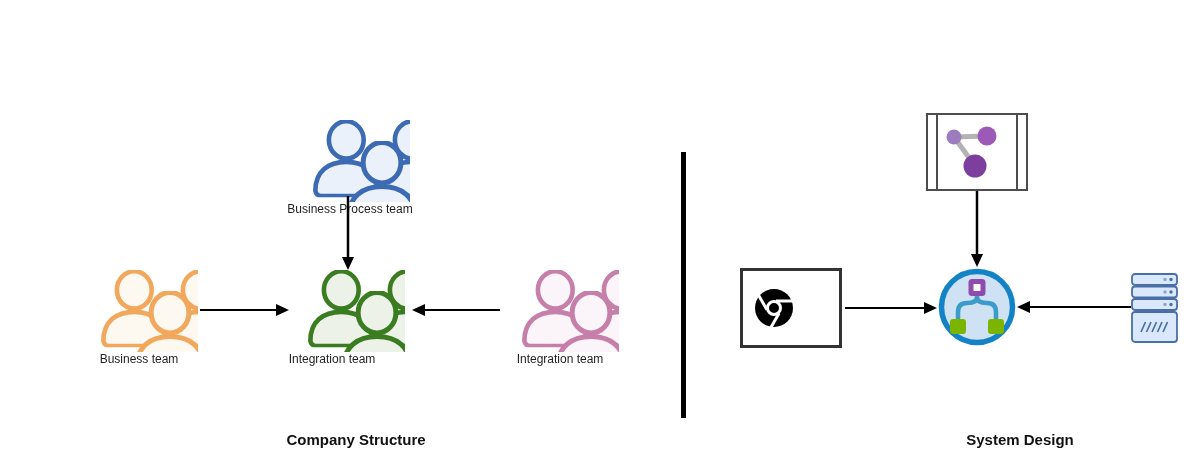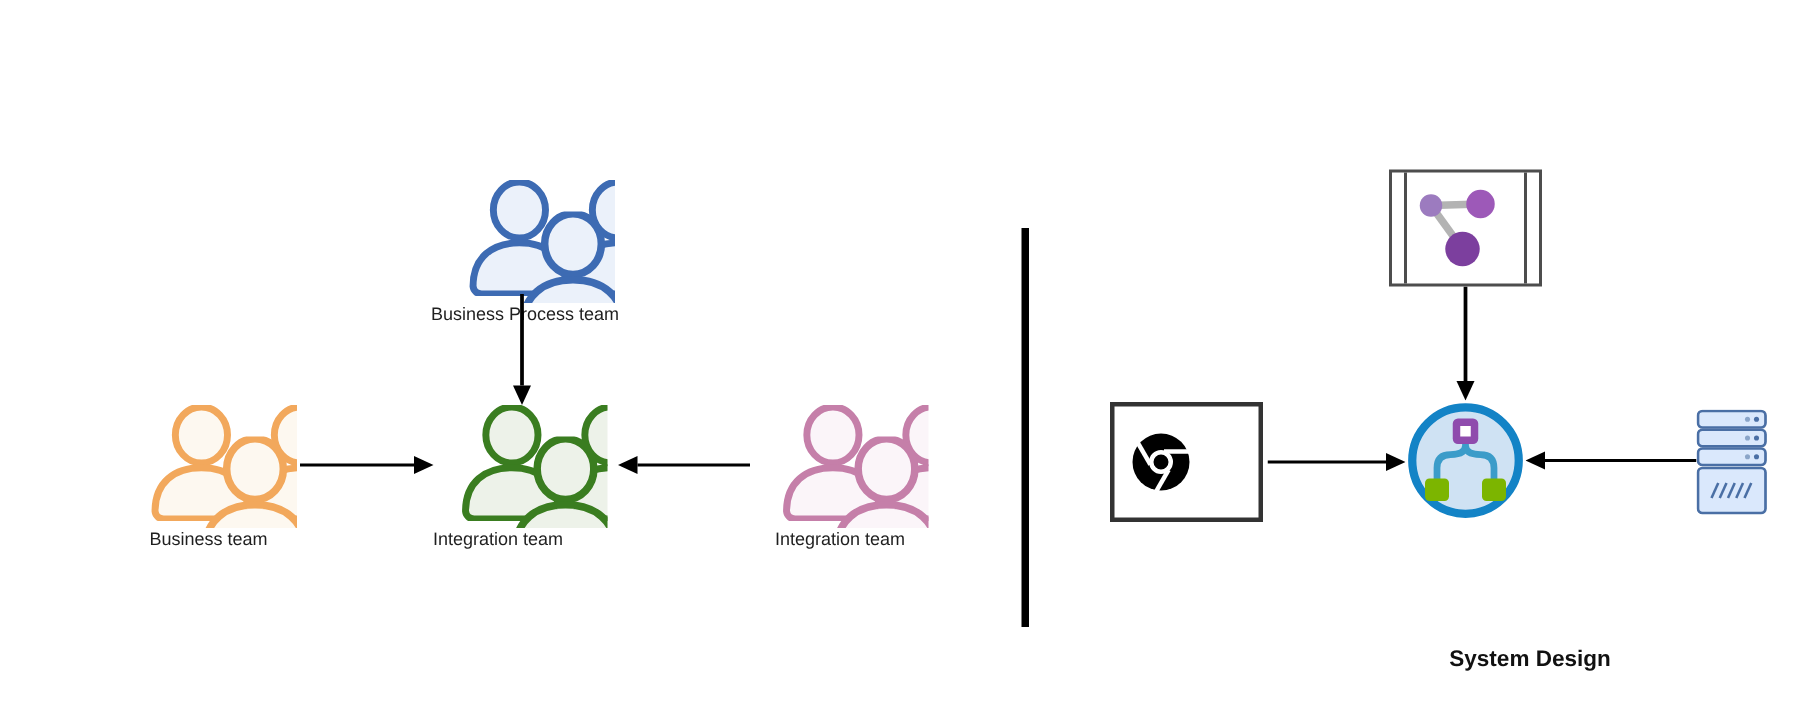--- a/index.html
+++ b/index.html
@@ -105,20 +105,21 @@
   </svg>
   <svg class="abs" style="left:412px;top:300px" width="88" height="20">
     <line x1="88" y1="10" x2="13" y2="10" stroke="#000" stroke-width="2"></line>
     <polygon points="13,4 0,10 13,16" fill="#000"></polygon>
   </svg>
   <svg class="abs" style="left:338px;top:196px" width="20" height="74">
     <line x1="10" y1="0" x2="10" y2="61" stroke="#000" stroke-width="2.5"></line>
     <polygon points="4,61 16,61 10,74" fill="#000"></polygon>
   </svg>
 
+  <div class="panel-title" style="left:356px;top:431px">Company Structure</div>
 
   <div class="divider" style="left:681px;top:152px;width:5px;height:266px"></div>
 
   <div class="shape-box process-box" style="left:926px;top:113px;width:102px;height:78px">
     <div class="inner-line" style="left:8px"></div>
     <div class="inner-line" style="right:8px"></div>
     <svg class="abs" style="left:14px;top:10px" width="72" height="56" viewBox="0 0 72 56">
       <line x1="12" y1="12" x2="45" y2="11" stroke-width="5" stroke="#b3b3b3"></line>
       <line x1="12" y1="12" x2="33" y2="41" stroke-width="5" stroke="#b3b3b3"></line>
       <circle cx="12" cy="12" r="7.5" fill="#9c7bbf"></circle>

